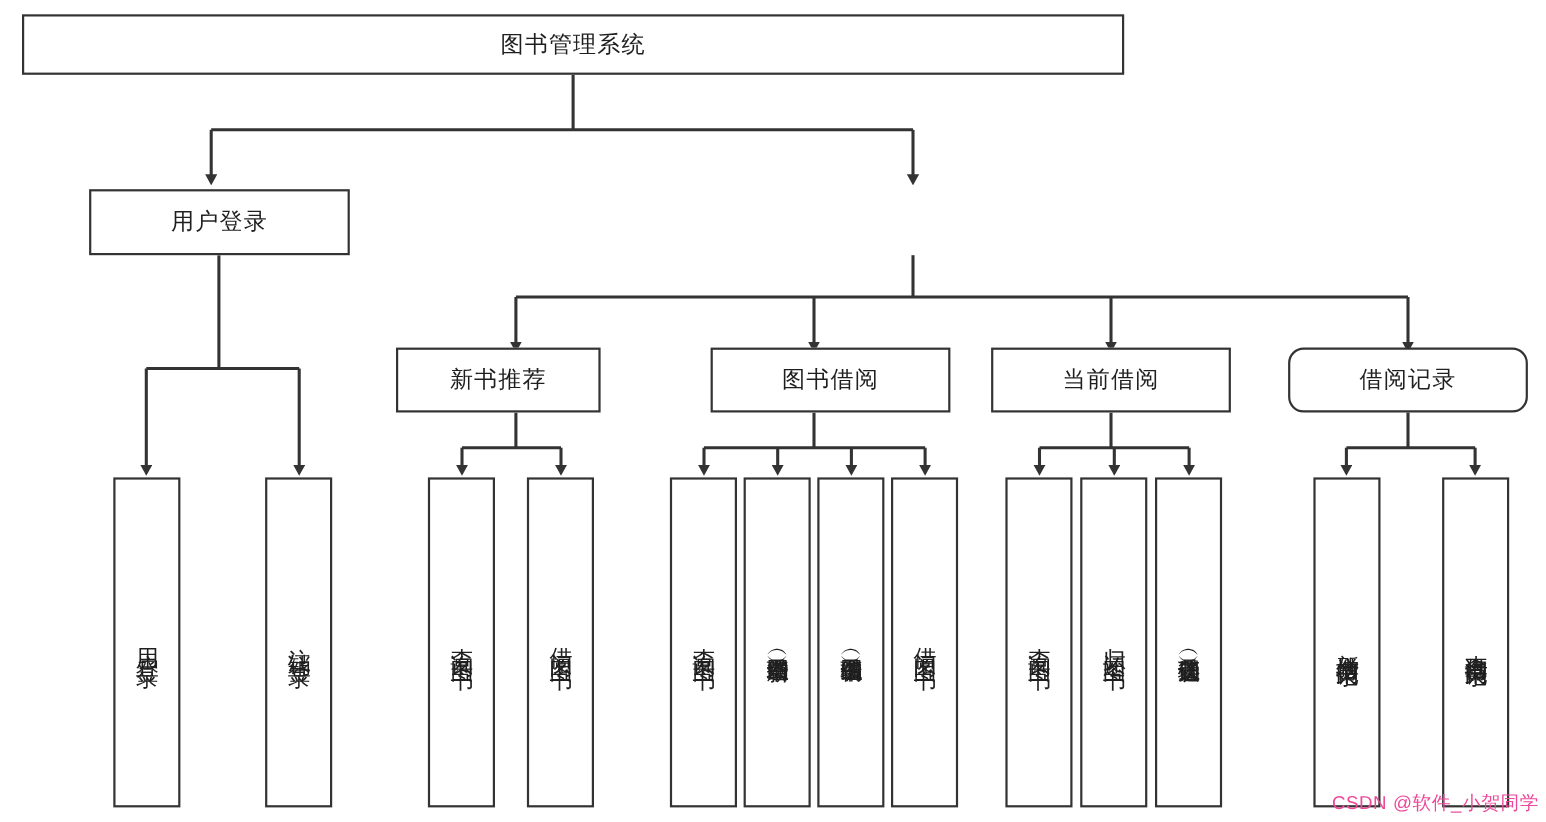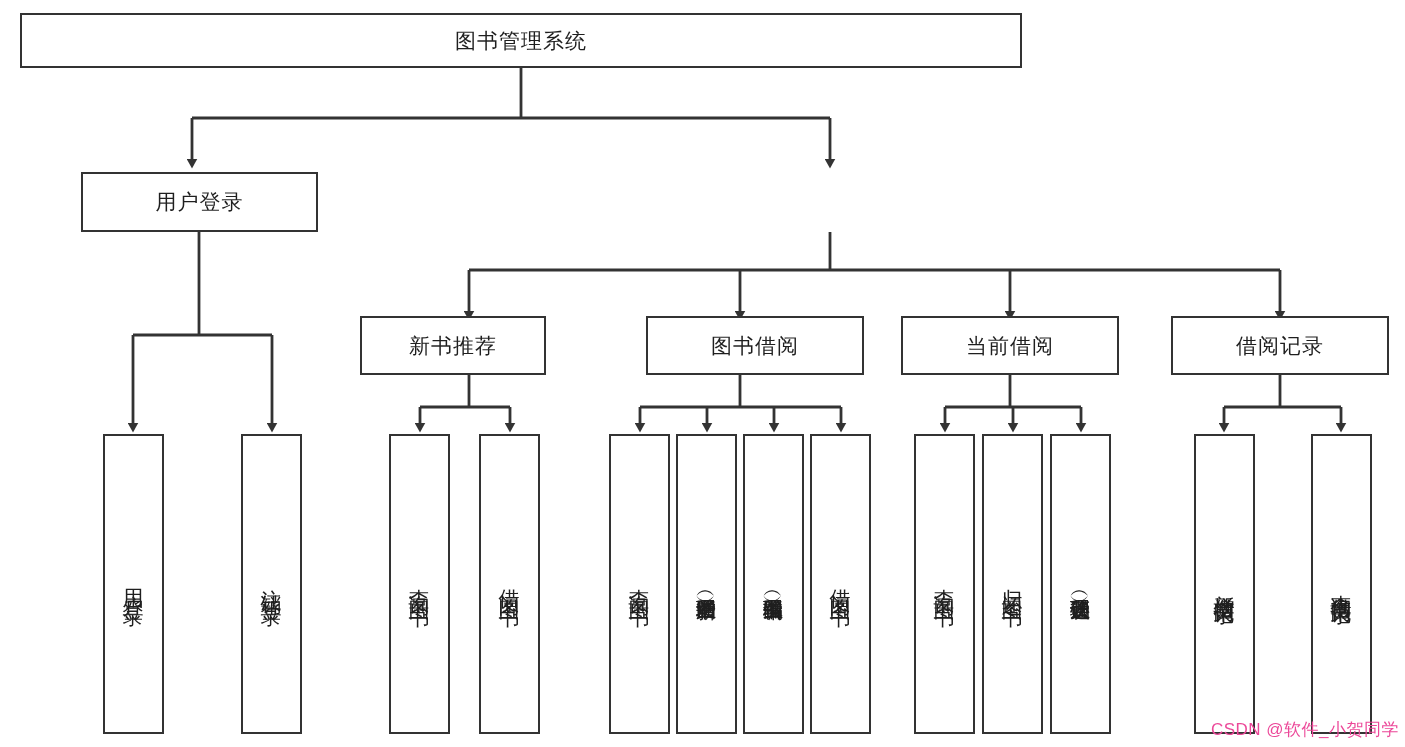--- a/index.html
+++ b/index.html
@@ -110,21 +110,21 @@
 
   <div class="node" style="left:360px;top:316px;width:186px;height:59px;">
     <span class="label">新书推荐</span>
   </div>
   <div class="node" style="left:631px;top:316px;width:218px;height:59px;margin-left:15px;">
     <span class="label">图书借阅</span>
   </div>
   <div class="node" style="left:901px;top:316px;width:218px;height:59px;">
     <span class="label">当前借阅</span>
   </div>
-  <div class="node" style="left:1171px;top:316px;width:218px;height:59px;">
+  <div class="node" style="left:1171px;top:316px;width:218px;height:59px;border-radius:14px;">
     <span class="label">借阅记录</span>
   </div>
 
   <div class="node vertical" style="left:103px;top:434px;width:61px;height:300px;">
     <span class="label">用户登录</span>
   </div>
   <div class="node vertical" style="left:241px;top:434px;width:61px;height:300px;">
     <span class="label">注销登录</span>
   </div>
 

